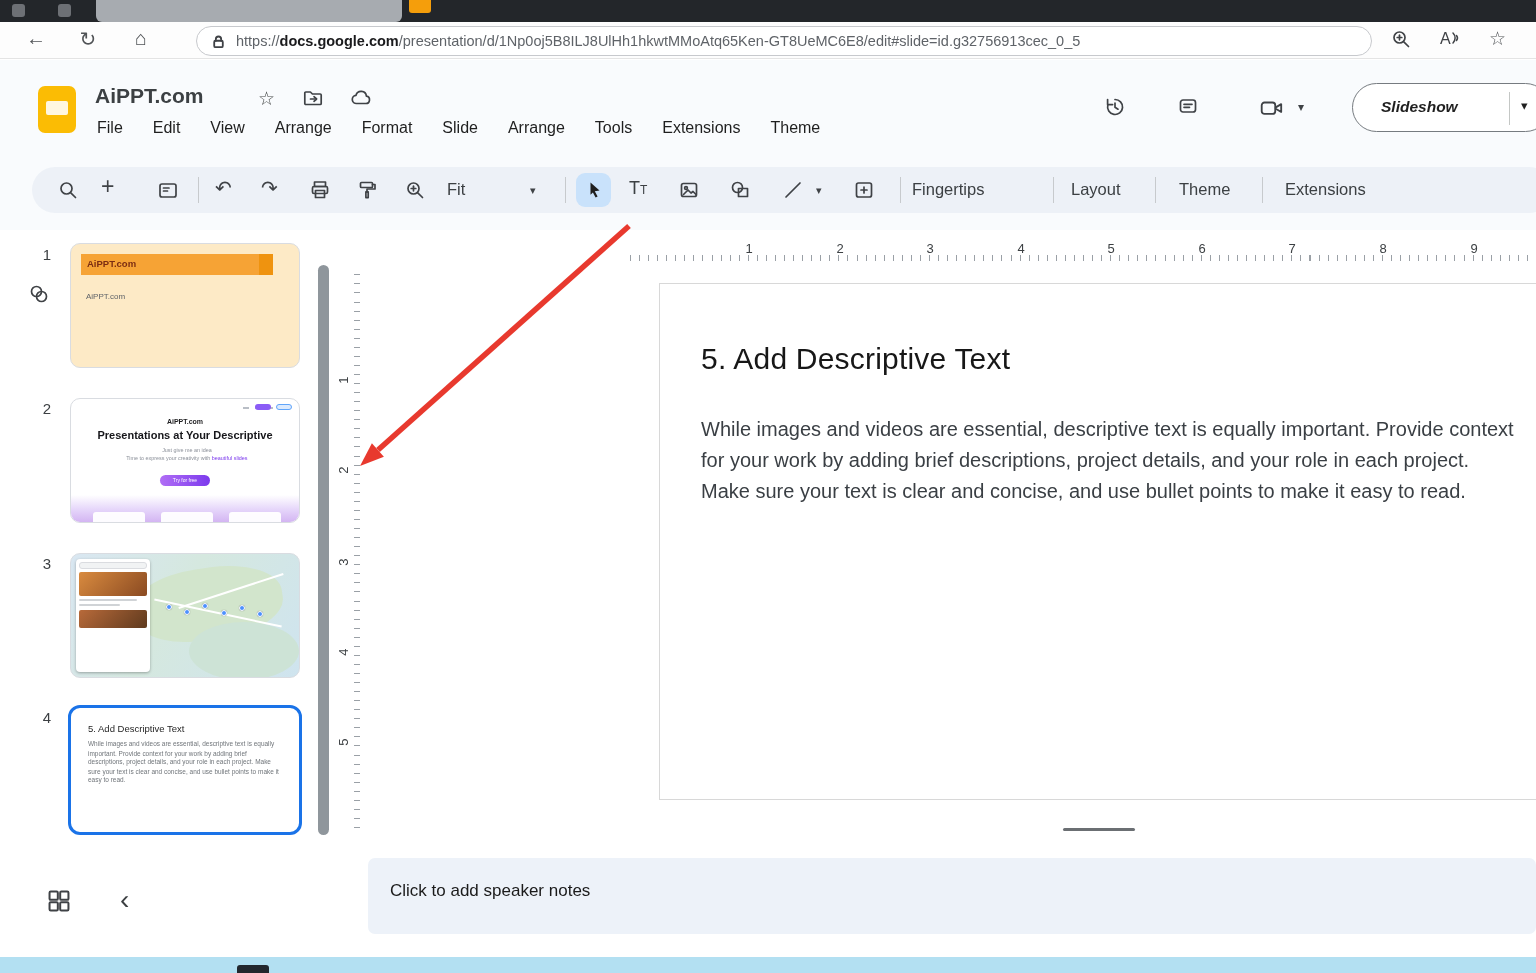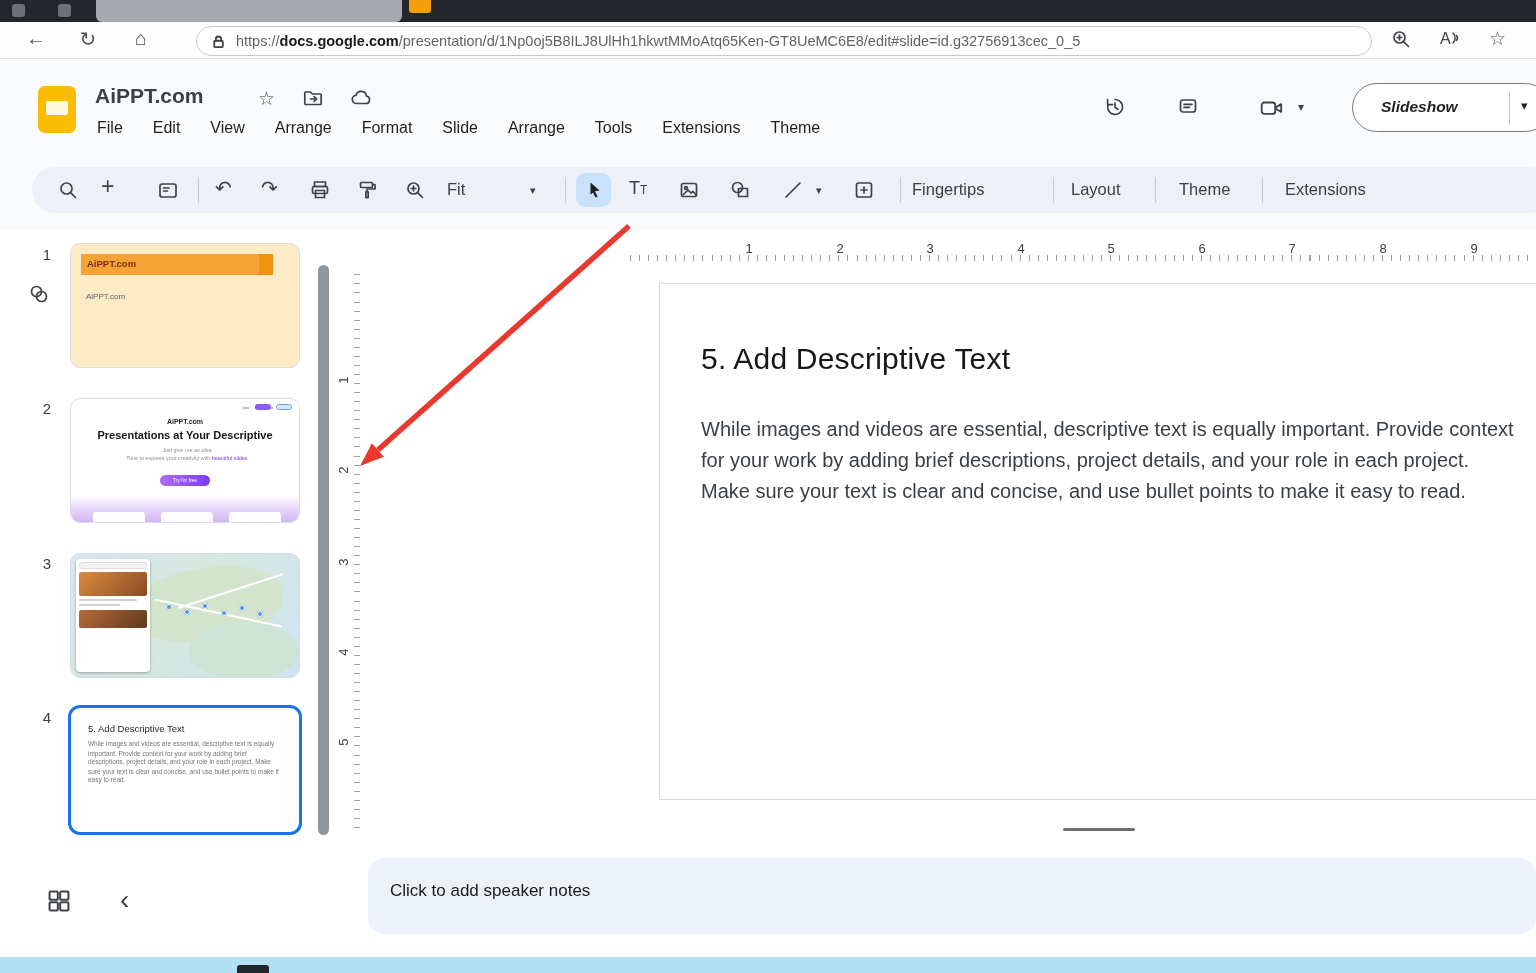--- a/index.html
+++ b/index.html
@@ -115,21 +115,21 @@
   .vnum { position:absolute; left:-2px; width:20px; height:20px; text-align:center; line-height:20px;
           font-size:13px; color:#3c4043; transform:rotate(-90deg); }
 
   
   .canvas { position:absolute; left:659px; top:283px; width:879px; height:517px; background:#fff; border:1px solid #d8d8d8; }
   .slide-title { position:absolute; left:41px; top:58px; font-size:30px; color:#171717; letter-spacing:.2px; }
   .slide-body  { position:absolute; left:41px; top:130px; width:818px; font-size:20px; line-height:31px; color:#3a3f44; }
 
   
   .notes-handle { position:absolute; left:1063px; top:828px; width:72px; height:3px; background:#6b6f73; border-radius:2px; cursor:row-resize; }
-  .notes-bar { position:absolute; left:368px; top:858px; width:1168px; height:76px; background:#edf2f9; border-radius:16px; }
+  .notes-bar { position:absolute; left:368px; top:858px; width:1168px; height:76px; background:#edf2f9; border-radius:7px; }
   .notes-text { position:absolute; left:22px; top:23px; font-size:17px; color:#1b1b1b; }
 
   .grid-btn { position:absolute; left:46px; top:888px; }
   .collapse-btn { position:absolute; left:120px; top:884px; font-size:28px; color:#3c4043; cursor:pointer; }
 
   
   .taskbar-strip { position:absolute; left:0; bottom:0; width:100%; height:16px; background:#b3e0f2; }
   .taskbar-item { position:absolute; left:237px; bottom:0; width:32px; height:8px; background:#22272e; border-radius:3px 3px 0 0; }
 
   .overlay { position:absolute; left:0; top:0; pointer-events:none; }

